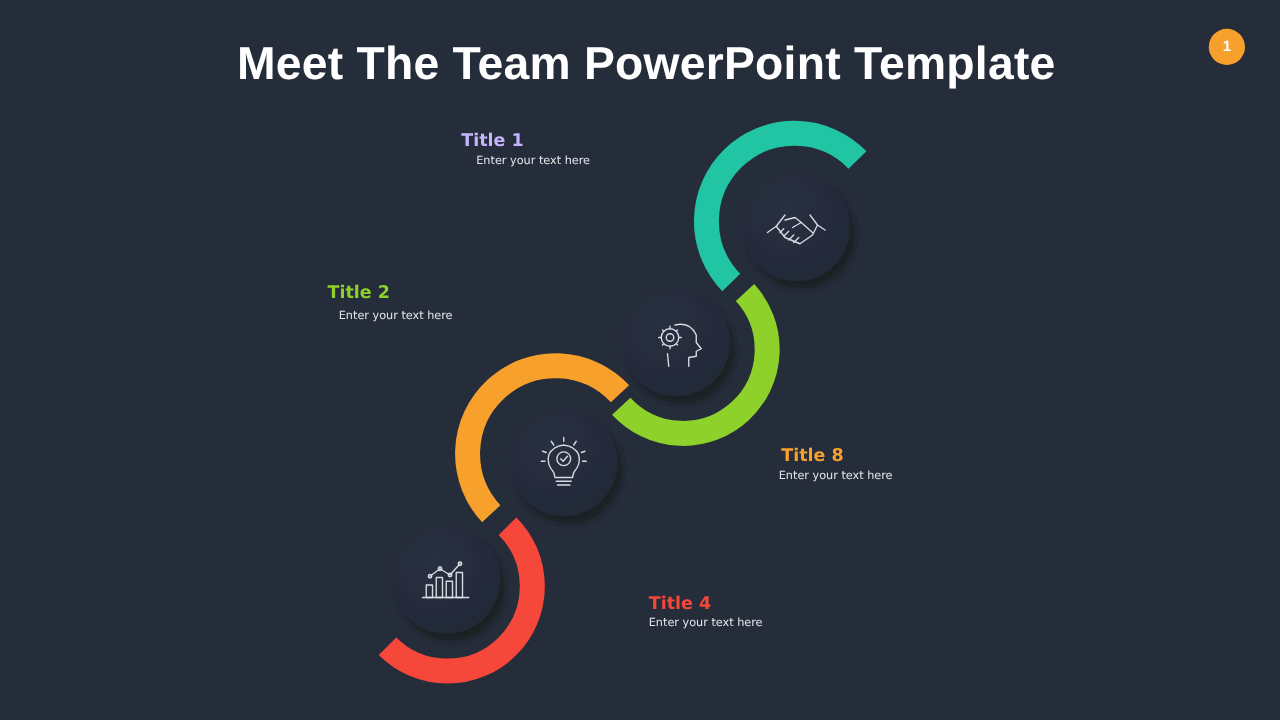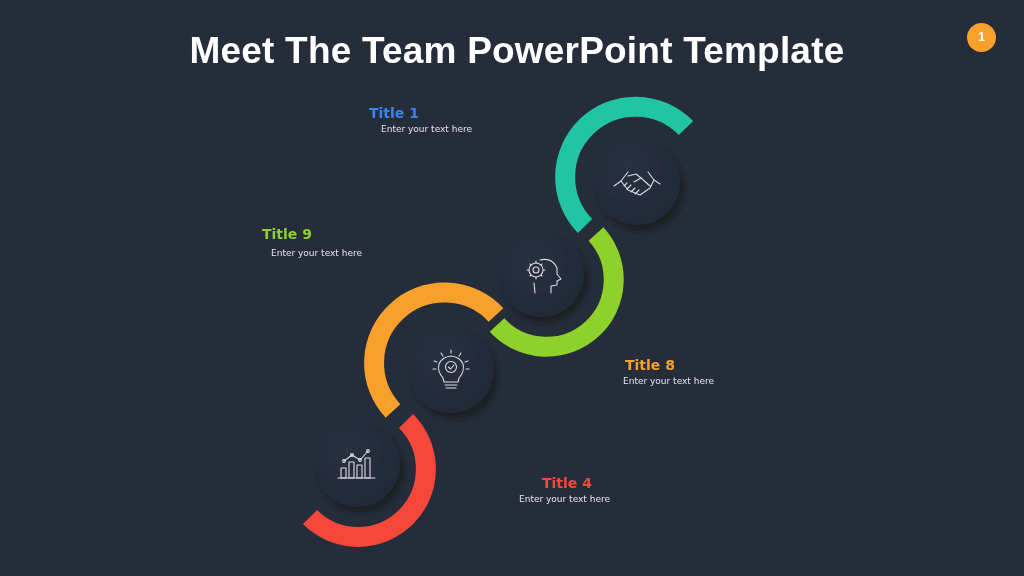--- a/index.html
+++ b/index.html
@@ -71,30 +71,30 @@
     <rect x="365" y="458" width="5" height="20"></rect>
     <path d="M 344 461 L 352 455 L 360 460 L 368 451"></path>
     <circle cx="344" cy="461" r="1.4"></circle>
     <circle cx="352" cy="455" r="1.4"></circle>
     <circle cx="360" cy="460" r="1.4"></circle>
     <circle cx="368" cy="451" r="1.4"></circle>
   </g>
 </svg>
 
 <div class="label" style="left:369px; top:105px;">
-  <div class="t" style="color:#3b82f6;">Title 1</div>
+  <div class="t" style="color:#c4b5fd;">Title 1</div>
   <div class="s" style="margin-left:12px; margin-top:3px;">Enter your text here</div>
 </div>
 
 <div class="label" style="left:262px; top:226px;">
-  <div class="t" style="color:#8fd12b;">Title 9</div>
+  <div class="t" style="color:#8fd12b;">Title 2</div>
   <div class="s" style="margin-left:9px; margin-top:6px;">Enter your text here</div>
 </div>
 
 <div class="label" style="left:625px; top:357px;">
   <div class="t" style="color:#f7a02b;">Title 8</div>
   <div class="s" style="margin-left:-2px; margin-top:3px;">Enter your text here</div>
 </div>
 
 <div class="label" style="left:519px; top:475px;">
-  <div class="t" style="color:#f5483b;margin-left:23px;">Title 4</div>
+  <div class="t" style="color:#f5483b;">Title 4</div>
   <div class="s" style="margin-top:3px;">Enter your text here</div>
 </div>
 
 </body></html>

